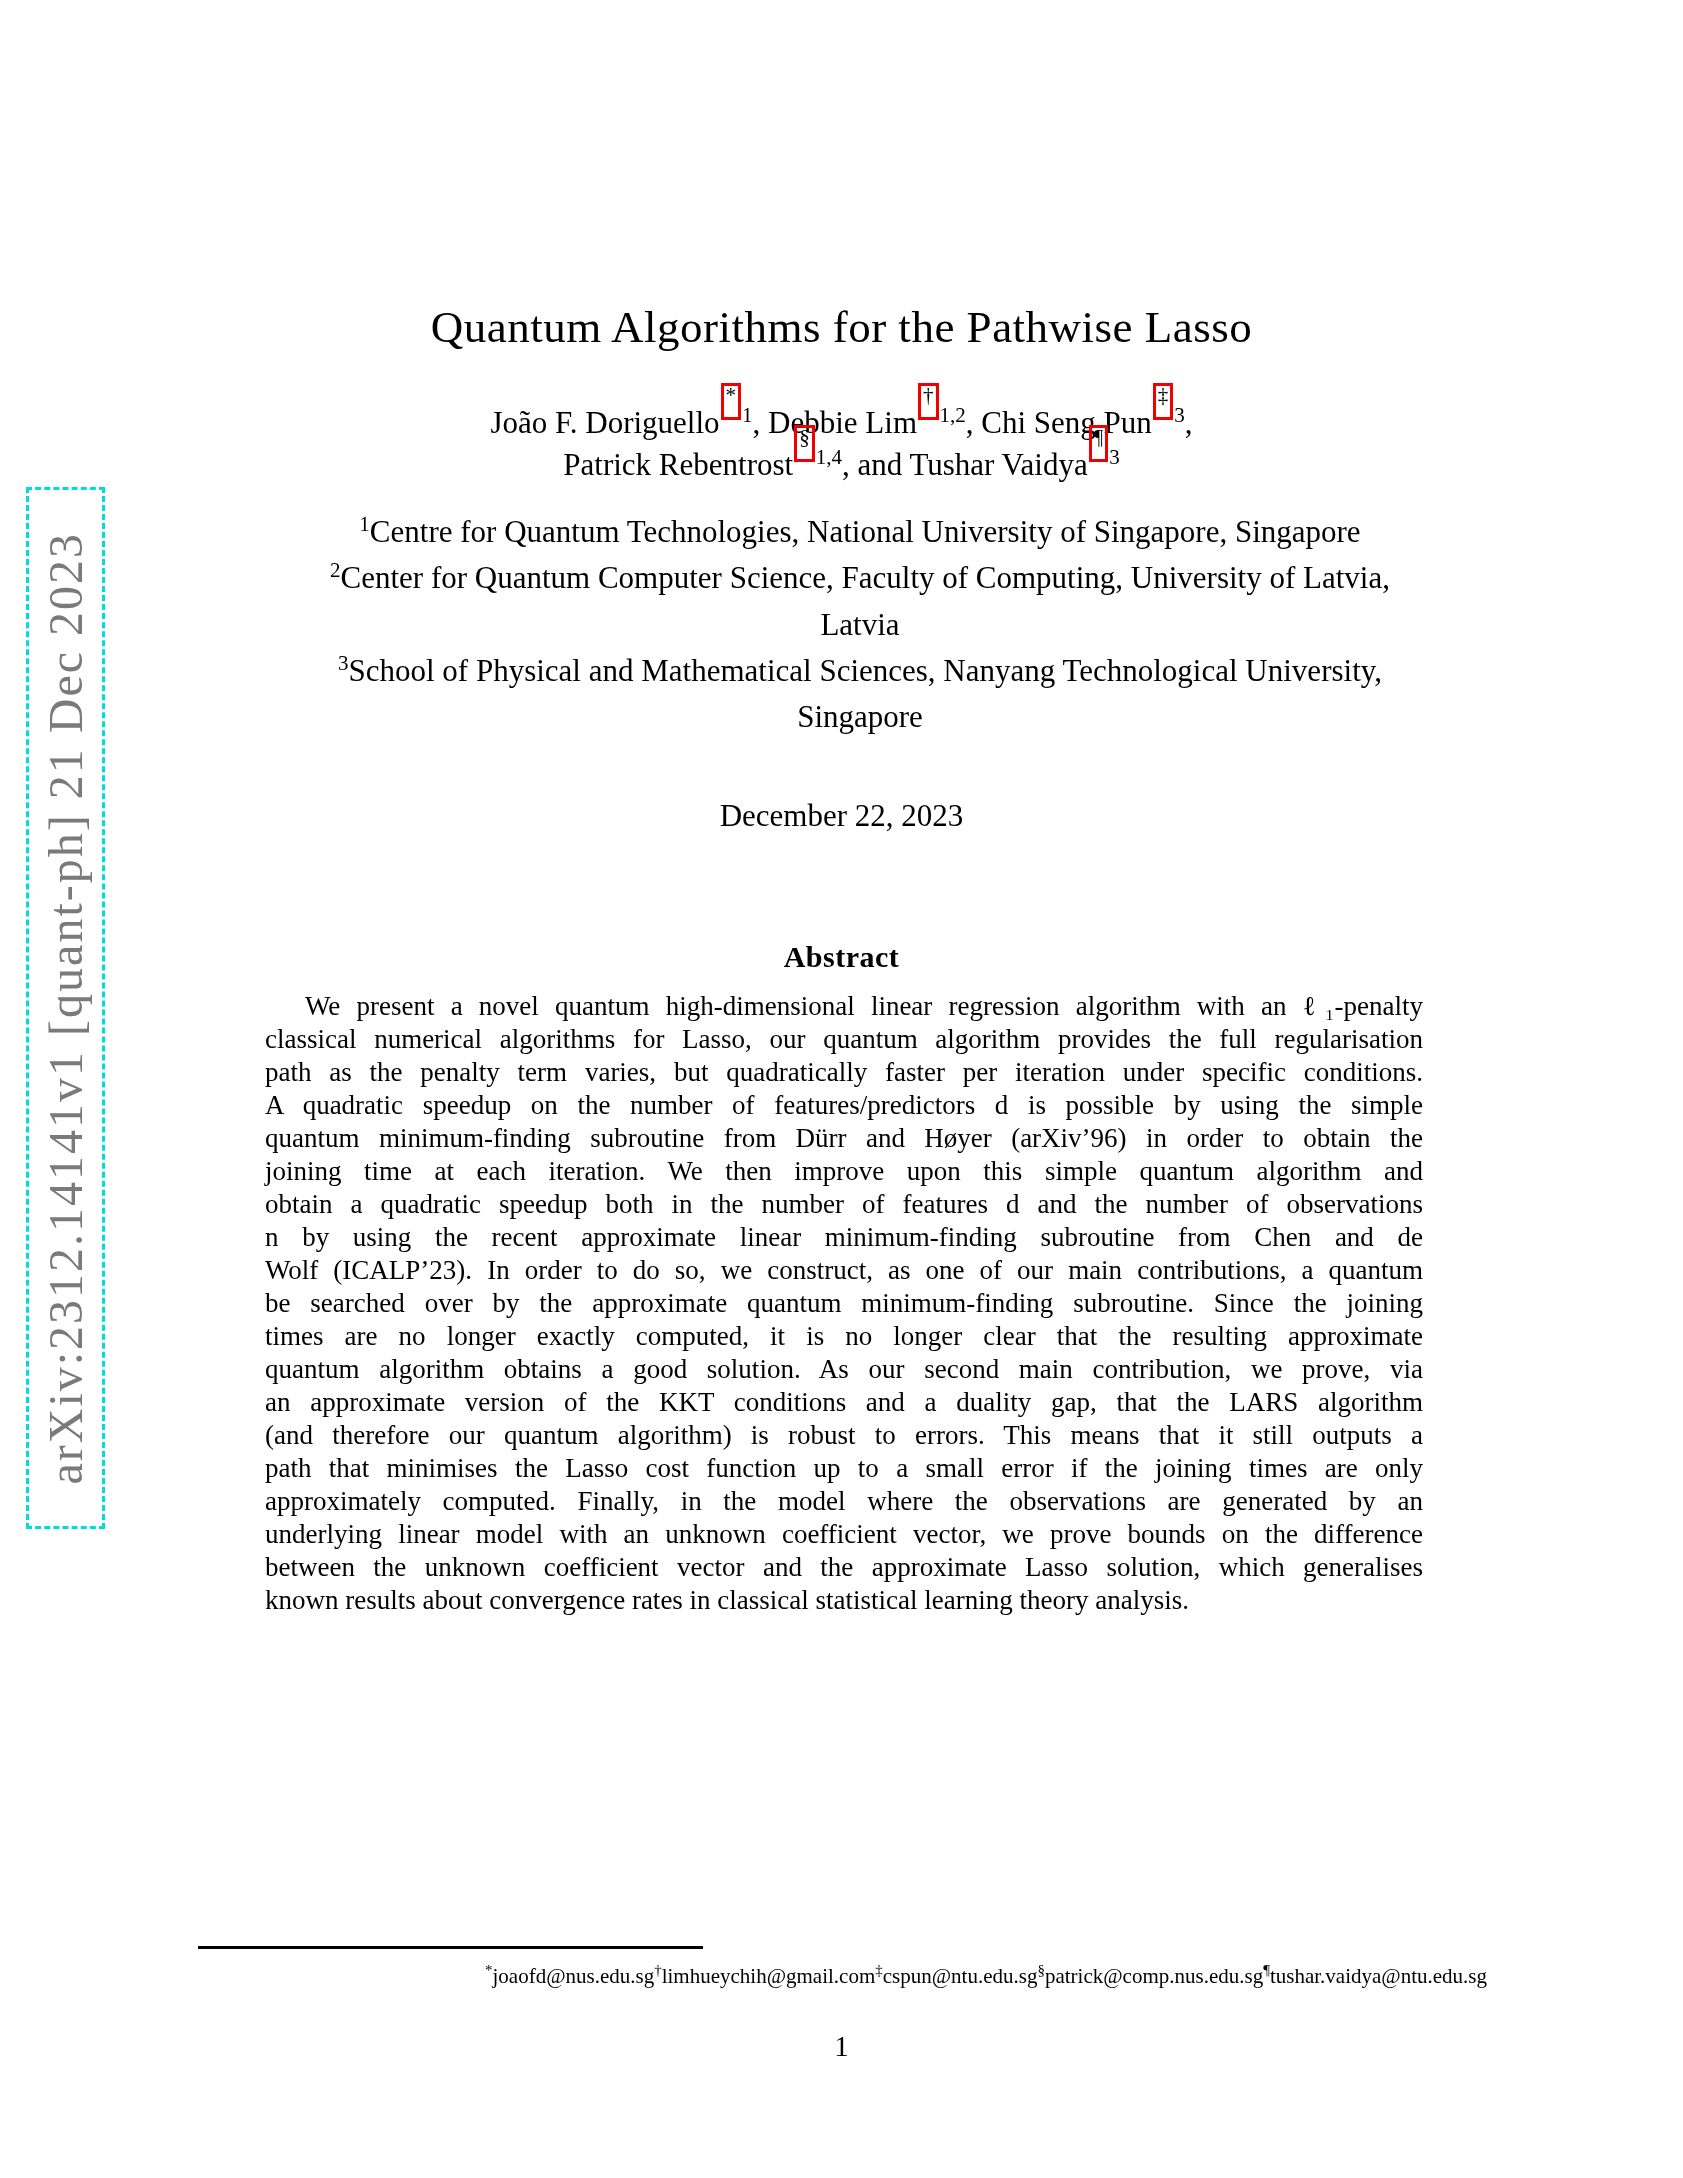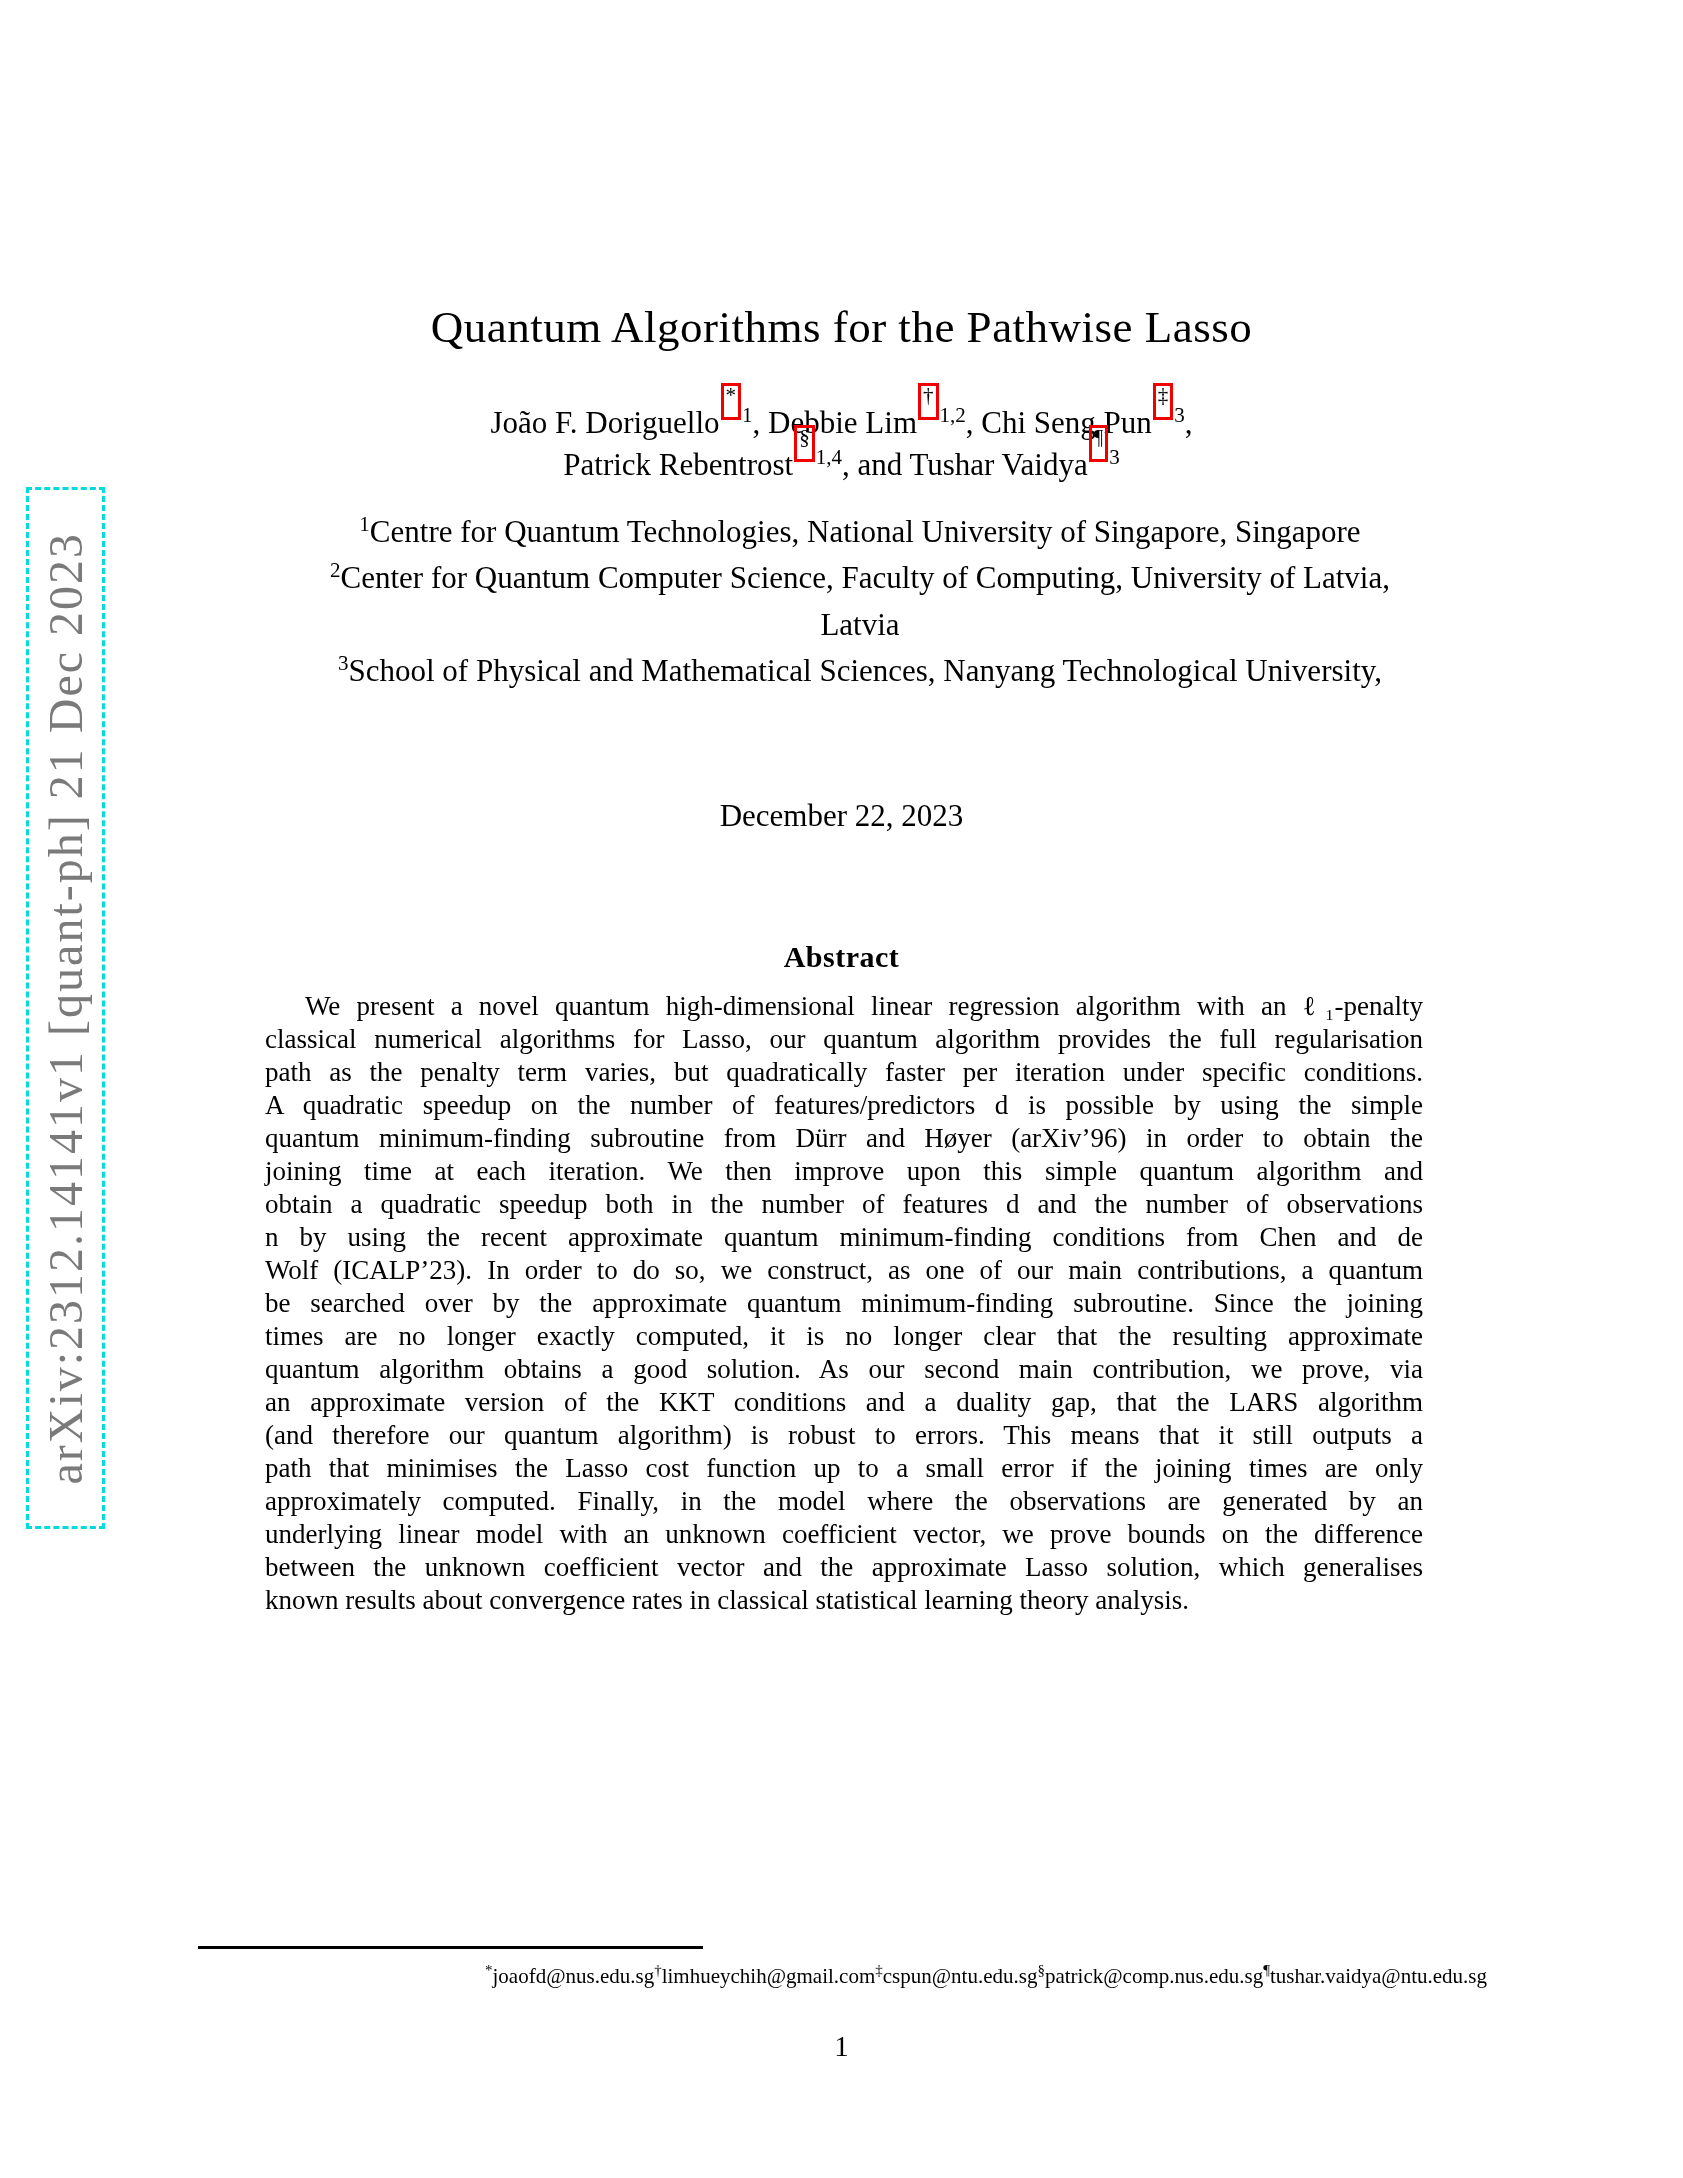--- a/index.html
+++ b/index.html
@@ -95,34 +95,35 @@
   <div class="centered authors-line authors-2">
     <span class="author"><span>Patrick Rebentrost</span><sup><span class="linkbox">§</span><span>1,4</span></sup><span>, and </span></span>
     <span class="author"><span>Tushar Vaidya</span><sup><span class="linkbox">¶</span><span>3</span></sup></span>
   </div>
 
   <div class="centered affils">
     <div class="affil-line"><sup>1</sup><span>Centre for Quantum Technologies, National University of Singapore, Singapore</span></div>
     <div class="affil-line"><sup>2</sup><span>Center for Quantum Computer Science, Faculty of Computing, University of Latvia,</span></div>
     <div class="affil-line"><sup></sup><span>Latvia</span></div>
     <div class="affil-line"><sup>3</sup><span>School of Physical and Mathematical Sciences, Nanyang Technological University,</span></div>
+    <div class="affil-line"><sup></sup><span>Singapore</span></div>
   </div>
 
   <div class="centered date">December 22, 2023</div>
 
   <div class="centered abs-heading">Abstract</div>
   <div class="abstract">
     <div class="abs-line first">We present a novel quantum high-dimensional linear regression algorithm with an ℓ₁-penalty</div>
     <div class="abs-line">classical numerical algorithms for Lasso, our quantum algorithm provides the full regularisation</div>
     <div class="abs-line">path as the penalty term varies, but quadratically faster per iteration under specific conditions.</div>
     <div class="abs-line">A quadratic speedup on the number of features/predictors d is possible by using the simple</div>
     <div class="abs-line">quantum minimum-finding subroutine from Dürr and Høyer (arXiv’96) in order to obtain the</div>
     <div class="abs-line">joining time at each iteration.  We then improve upon this simple quantum algorithm and</div>
     <div class="abs-line">obtain a quadratic speedup both in the number of features d and the number of observations</div>
-    <div class="abs-line">n by using the recent approximate quantum minimum-finding conditions from Chen and de</div>
+    <div class="abs-line">n by using the recent approximate linear minimum-finding subroutine from Chen and de</div>
     <div class="abs-line">Wolf (ICALP’23). In order to do so, we construct, as one of our main contributions, a quantum</div>
     <div class="abs-line">be searched over by the approximate quantum minimum-finding subroutine.  Since the joining</div>
     <div class="abs-line">times are no longer exactly computed, it is no longer clear that the resulting approximate</div>
     <div class="abs-line">quantum algorithm obtains a good solution.  As our second main contribution, we prove, via</div>
     <div class="abs-line">an approximate version of the KKT conditions and a duality gap, that the LARS algorithm</div>
     <div class="abs-line">(and therefore our quantum algorithm) is robust to errors.  This means that it still outputs a</div>
     <div class="abs-line">path that minimises the Lasso cost function up to a small error if the joining times are only</div>
     <div class="abs-line">approximately computed.  Finally, in the model where the observations are generated by an</div>
     <div class="abs-line">underlying linear model with an unknown coefficient vector, we prove bounds on the difference</div>
     <div class="abs-line">between the unknown coefficient vector and the approximate Lasso solution, which generalises</div>

